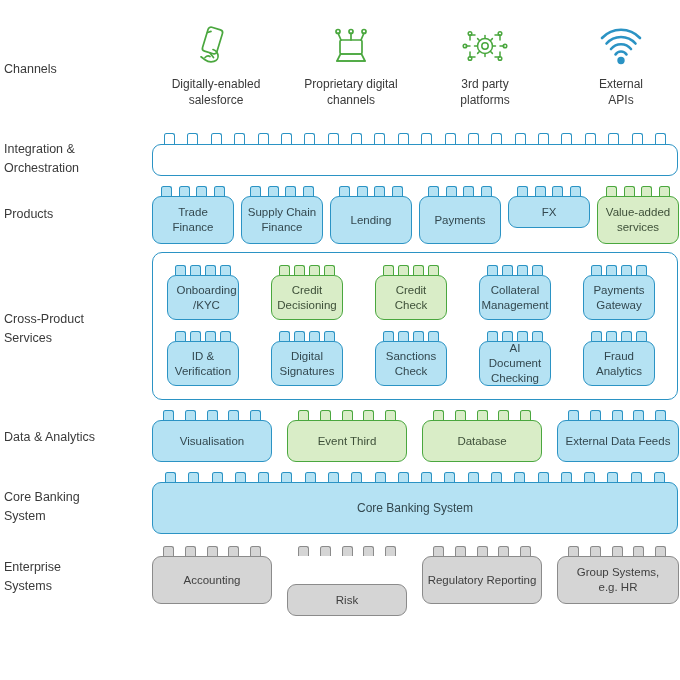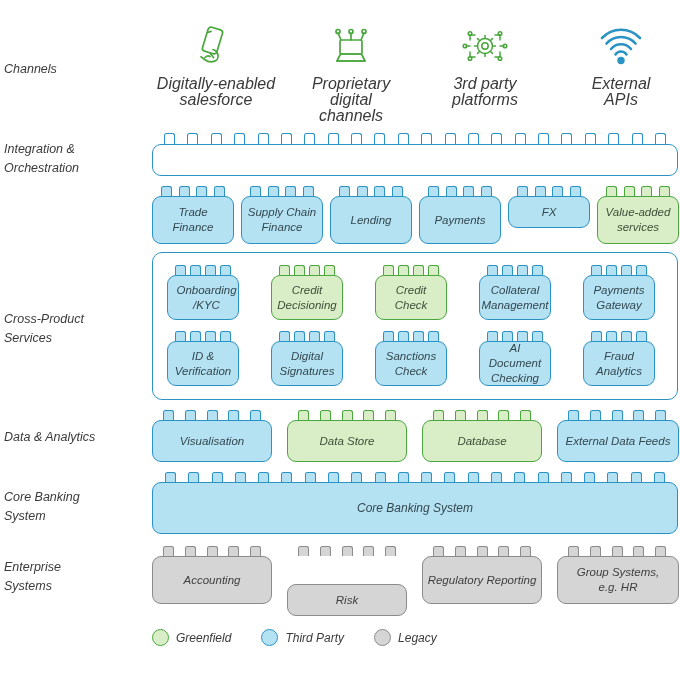--- a/index.html
+++ b/index.html
@@ -12,21 +12,20 @@
     height: 680px;
     font-family: "Liberation Sans", sans-serif;
     color: #3a3a3a;
     overflow: hidden;
     position: relative;
   }
   #diagram {
     position: relative;
     width: 680px;
     height: 680px;
-    font-style: italic;
   }
 
   
   .row-label {
     position: absolute;
     left: 4px;
     width: 140px;
     font-size: 12.5px;
     line-height: 19px;
     color: #3a3a3a;
@@ -86,21 +85,21 @@
     text-align: center;
   }
   .channel .icon-wrap {
     height: 48px;
     display: flex;
     align-items: center;
     justify-content: center;
   }
   .channel .cap {
     margin-top: 6px;
-    font-size: 16px;
+    font-size: 12px;
     line-height: 16px;
     color: #3a3a3a;
     white-space: pre-line;
   }
 
   
   .legend {
     position: absolute;
     display: flex;
     align-items: center;
@@ -117,20 +116,21 @@
   .legend-label { font-size: 12px; color: #3a3a3a; }
 </style>
 </head>
 <body>
 
 <div id="diagram">
 
   <div class="row-label" style="top:60px;">Channels</div>
   <div class="row-label" style="top:140px;">Integration &amp;
 Orchestration</div>
+  <div class="row-label" style="top:205px;">Products</div>
   <div class="row-label" style="top:310px;">Cross-Product
 Services</div>
   <div class="row-label" style="top:428px;">Data &amp; Analytics</div>
   <div class="row-label" style="top:488px;">Core Banking
 System</div>
   <div class="row-label" style="top:558px;">Enterprise
 Systems</div>
 
   <div class="channel" style="left:156px; top:22px;">
     <div class="icon-wrap">
@@ -392,21 +392,21 @@
       </div>
     <div class="brick blue" style="left:152px; top:420px; width:120px; height:42px;">Visualisation</div>
 
     <div class="studs" style="left:292px; top:410px; width:110px; height:10px; padding:0 6px;">
         <span class="stud green"></span>
         <span class="stud green"></span>
         <span class="stud green"></span>
         <span class="stud green"></span>
         <span class="stud green"></span>
       </div>
-    <div class="brick green" style="left:287px; top:420px; width:120px; height:42px;">Data Store</div>
+    <div class="brick green" style="left:287px; top:420px; width:120px; height:42px;">Event Third</div>
 
     <div class="studs" style="left:427px; top:410px; width:110px; height:10px; padding:0 6px;">
         <span class="stud green"></span>
         <span class="stud green"></span>
         <span class="stud green"></span>
         <span class="stud green"></span>
         <span class="stud green"></span>
       </div>
     <div class="brick green" style="left:422px; top:420px; width:120px; height:42px;">Database</div>
 
@@ -478,28 +478,14 @@
         <span class="stud grey"></span>
         <span class="stud grey"></span>
         <span class="stud grey"></span>
         <span class="stud grey"></span>
         <span class="stud grey"></span>
       </div>
     <div class="brick grey" style="left:557px; top:556px; width:122px; height:48px;">Group Systems,
 e.g. HR</div>
   </div>
 
-  <div class="legend" style="left:152px; top:629px;">
-    <div class="legend-item">
-      <span class="legend-dot green"></span>
-      <span class="legend-label">Greenfield</span>
-    </div>
-    <div class="legend-item">
-      <span class="legend-dot blue"></span>
-      <span class="legend-label">Third Party</span>
-    </div>
-    <div class="legend-item">
-      <span class="legend-dot grey"></span>
-      <span class="legend-label">Legacy</span>
-    </div>
-  </div>
 
 </div>
 
 </body></html>

